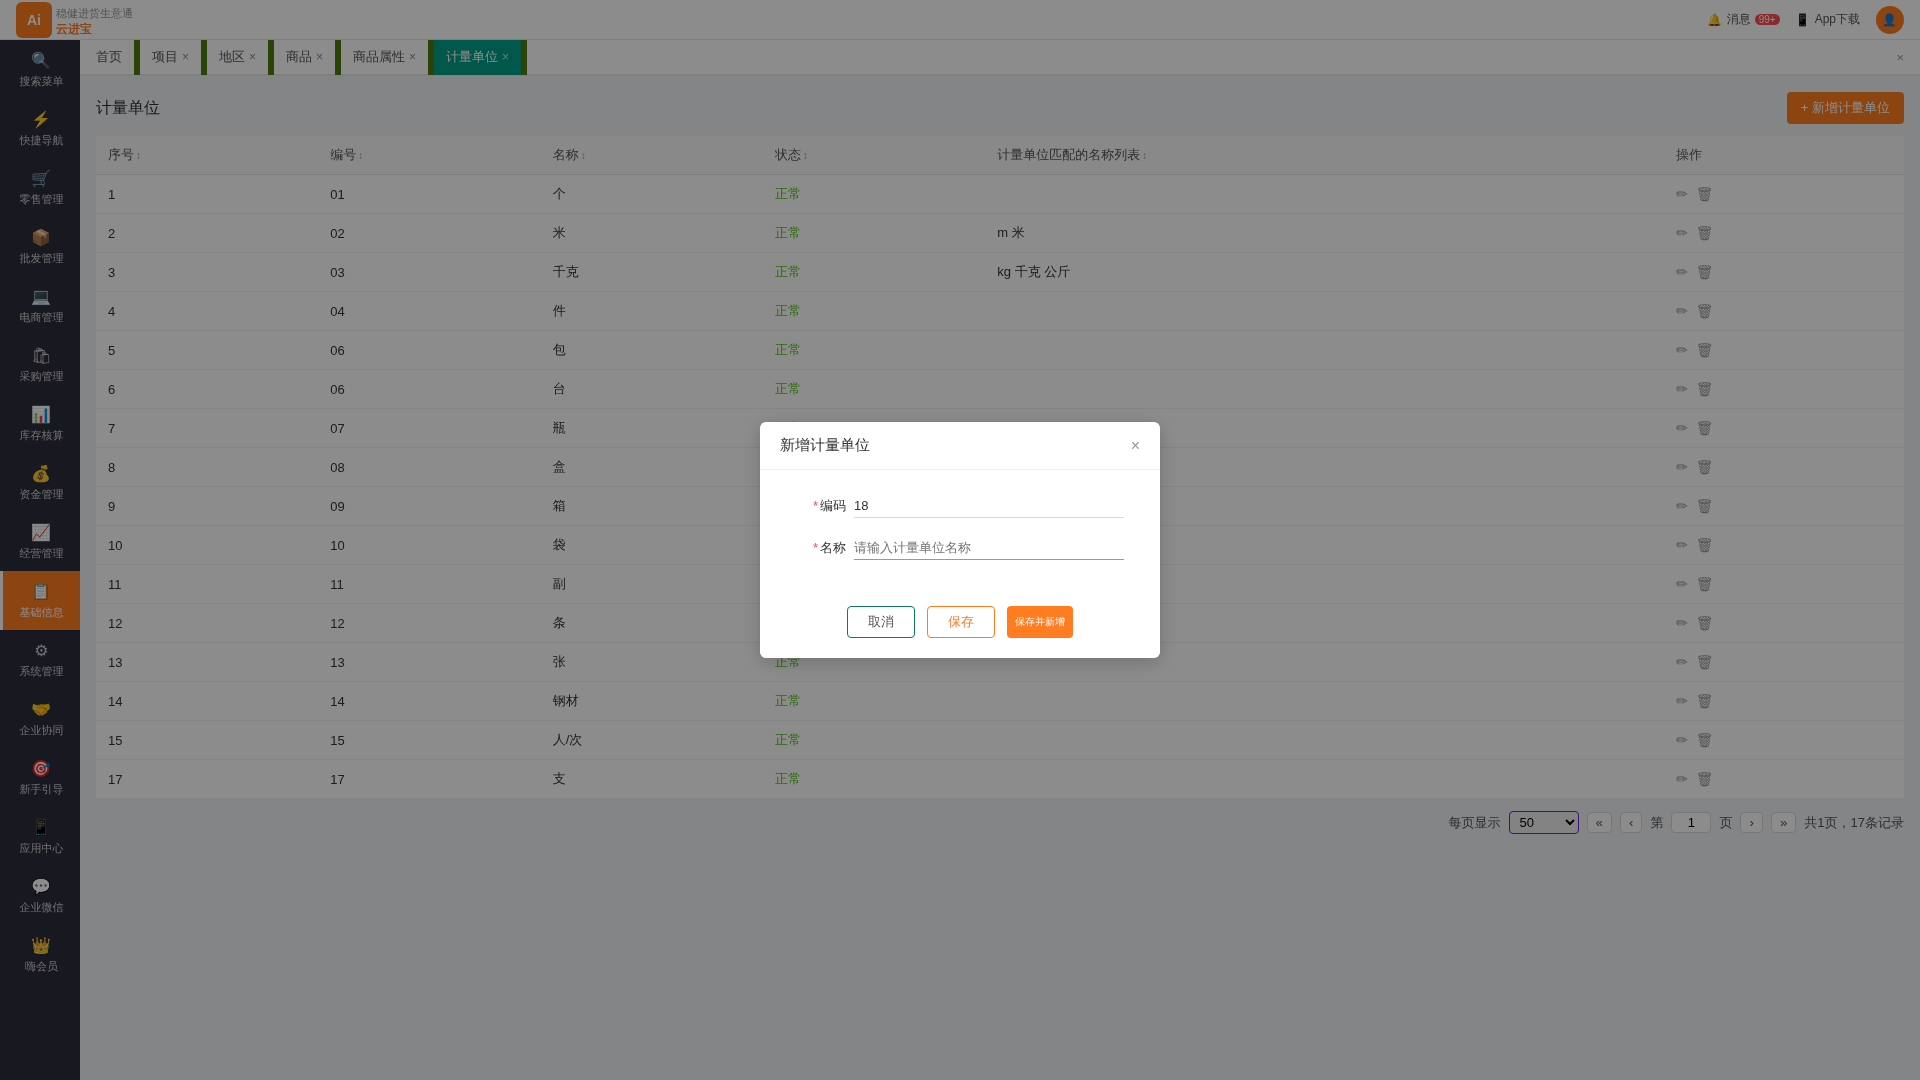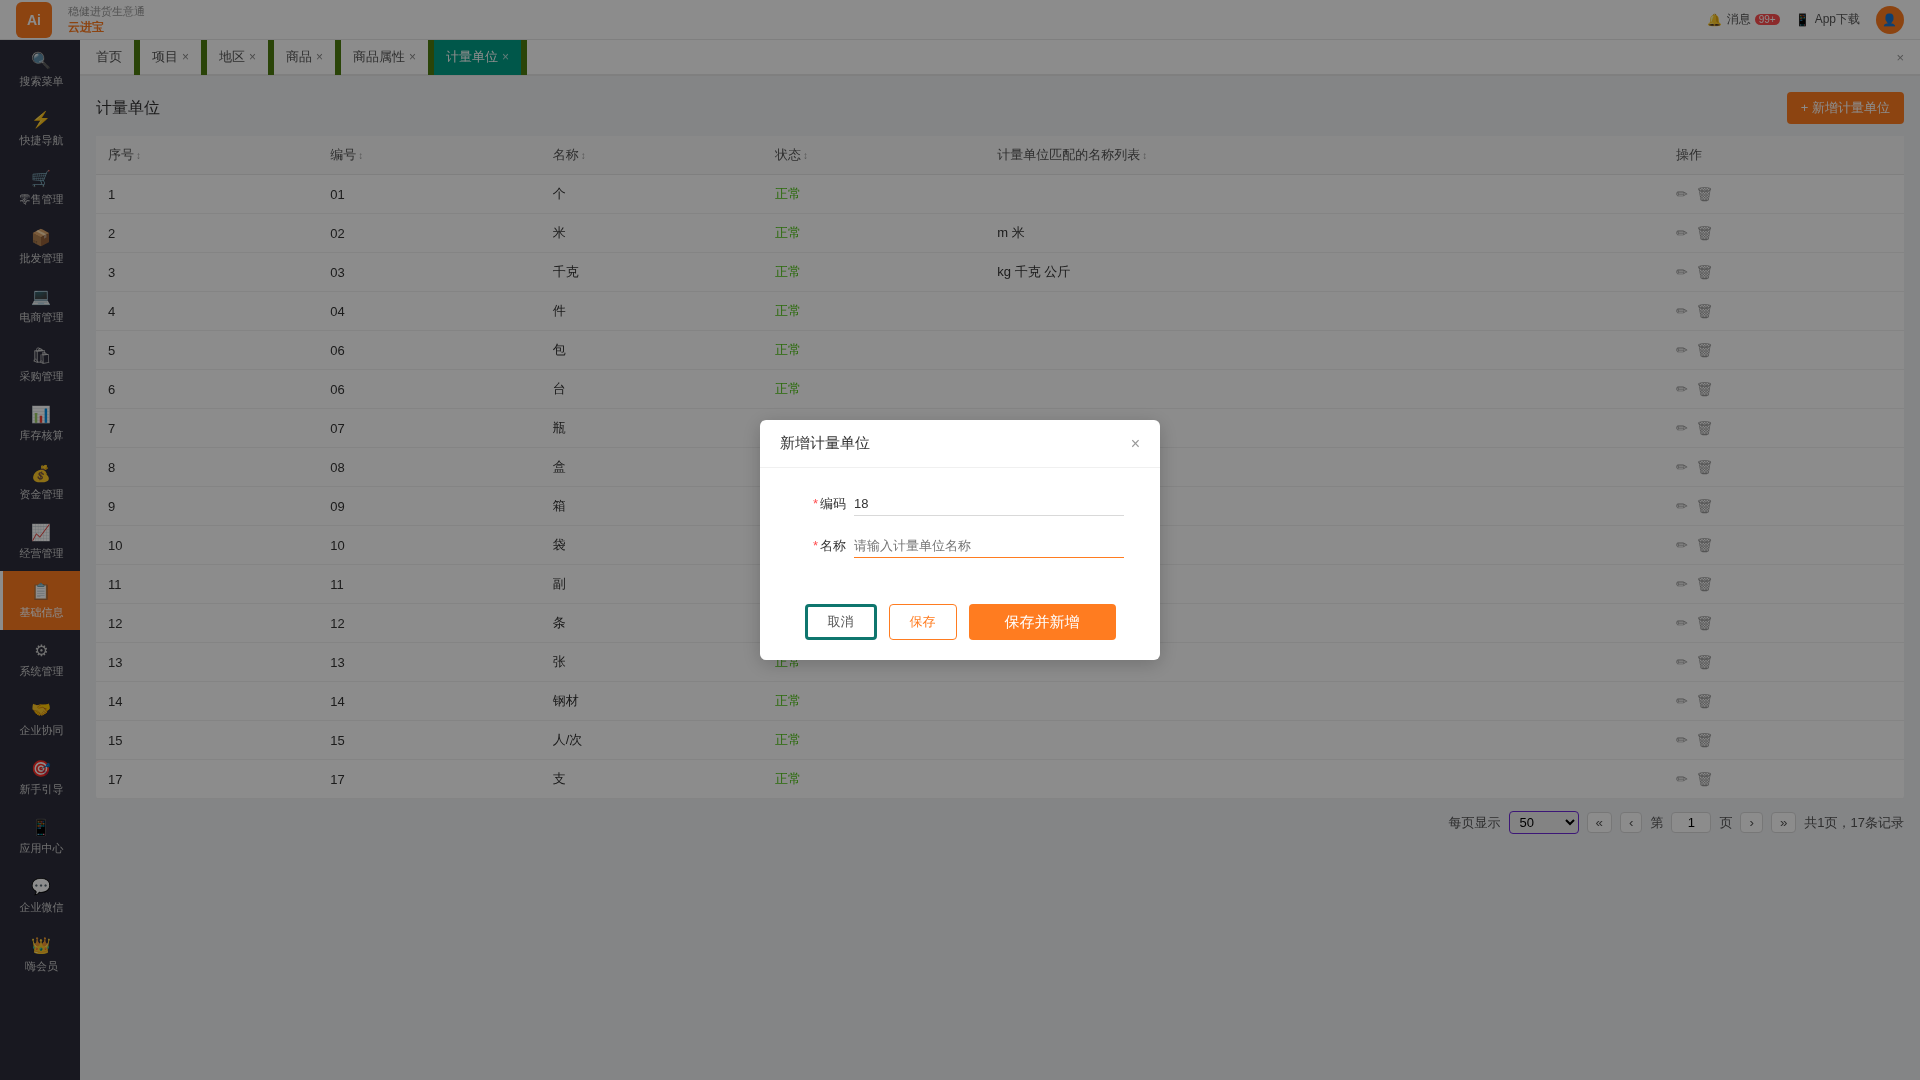--- a/index.html
+++ b/index.html
@@ -13,22 +13,22 @@
       align-items: center;
       justify-content: space-between;
       padding: 0 16px;
       border-bottom: 1px solid #e8e8e8;
       position: fixed;
       top: 0; left: 0; right: 0;
       z-index: 100;
     }
     .logo-area {
       display: flex;
-      align-items: center;
-      gap: 16px;
+      align-items: flex-end;
+      gap: 4px;
     }
     .logo-icon {
       width: 36px;
       height: 36px;
       background: #ff7c20;
       border-radius: 6px;
       display: flex;
       align-items: center;
       justify-content: center;
       color: white;
@@ -315,45 +315,45 @@
     .form-input.focused {
       border-bottom-color: #ff7c20;
     }
     .modal-footer {
       display: flex;
       justify-content: center;
       gap: 12px;
       padding: 12px 20px 20px;
     }
     .btn-cancel {
-      border: 3px solid #0f766e;
+      border: 1px solid #0f766e;
       background: #fff;
       padding: 6px 20px;
       border-radius: 4px;
       cursor: pointer;
       font-size: 13px;
       color: #555;
     }
     .btn-save {
       border: 1px solid #ff7c20;
       background: #fff;
       color: #ff7c20;
       padding: 6px 20px;
       border-radius: 4px;
       cursor: pointer;
       font-size: 13px;
     }
     .btn-save-new {
       background: #ff7c20;
       color: white;
       border: none;
-      padding: 6px 36px;
+      padding: 6px 8px;
       border-radius: 4px;
       cursor: pointer;
-      font-size: 15px;
+      font-size: 10px;
     }
   </style>
 </head>
 <body>
 
 <div class="top-header">
   <div class="logo-area">
     <div class="logo-icon">
       <span>Ai</span>
     </div>

